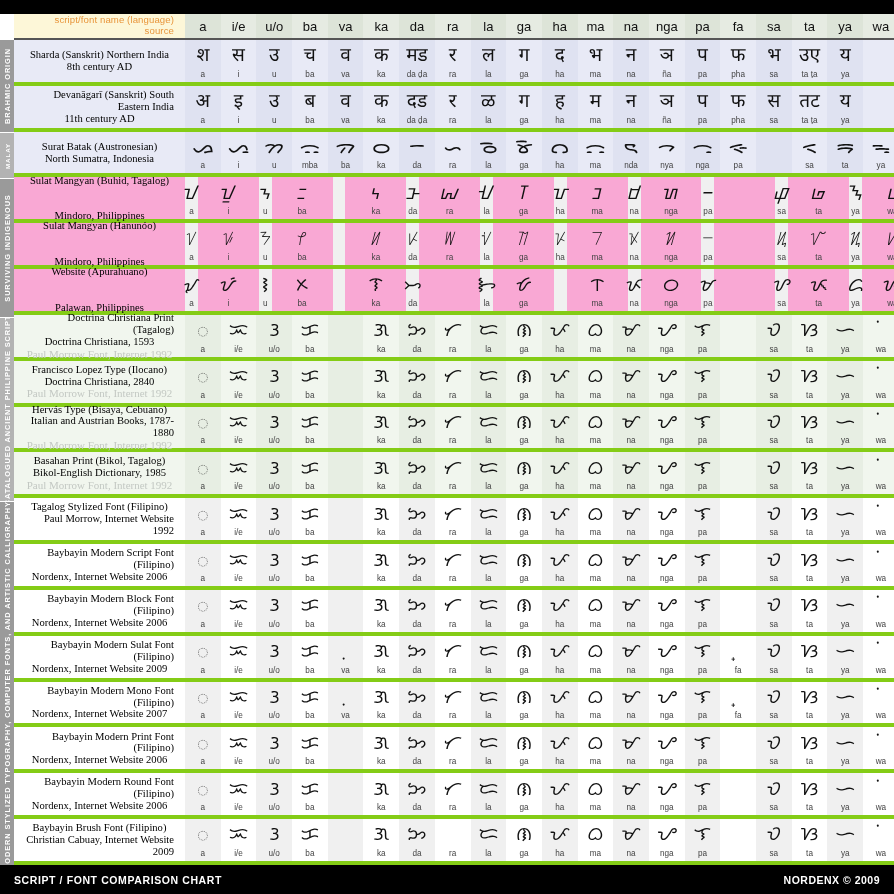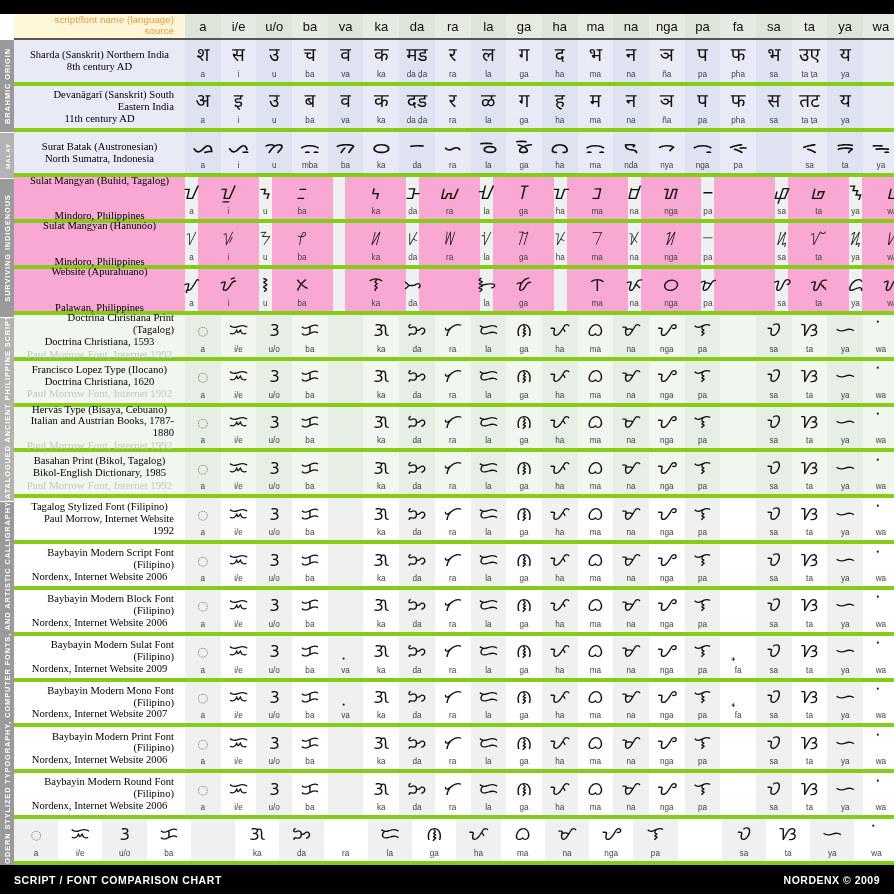--- a/index.html
+++ b/index.html
@@ -766,21 +766,21 @@
             </div>
             <div class="cell">
               <div class="glyph">ᜒ</div>
               <div class="rom">wa</div>
             </div>
           </div>
         </div>
         <div class="row grp-ancient" style="height: 45.8333px; flex: 0 0 45.8333px;">
           <div class="namecell">
             <div class="l1">Francisco Lopez Type (Ilocano)</div>
-            <div class="l2">Doctrina Christiana, 1620</div>
+            <div class="l2">Doctrina Christiana, 2840</div>
             <div class="src">Paul Morrow Font, Internet 1992</div>
           </div>
           <div class="cells">
             <div class="cell shade">
               <div class="glyph">ᜀ</div>
               <div class="rom">a</div>
             </div>
             <div class="cell">
               <div class="glyph">ᜁ</div>
               <div class="rom">i/e</div>
@@ -1647,20 +1647,24 @@
               <div class="glyph">ᜑ</div>
               <div class="rom">ya</div>
             </div>
             <div class="cell">
               <div class="glyph">ᜒ</div>
               <div class="rom">wa</div>
             </div>
           </div>
         </div>
         <div class="row grp-modern" style="height: 45.8333px; flex: 0 0 45.8333px;">
+          <div class="namecell">
+            <div class="l1">Baybayin Brush Font (Filipino)</div>
+            <div class="l2">Christian Cabuay, Internet Website 2009</div>
+          </div>
           <div class="cells">
             <div class="cell shade">
               <div class="glyph">ᜀ</div>
               <div class="rom">a</div>
             </div>
             <div class="cell">
               <div class="glyph">ᜁ</div>
               <div class="rom">i/e</div>
             </div>
             <div class="cell shade">

